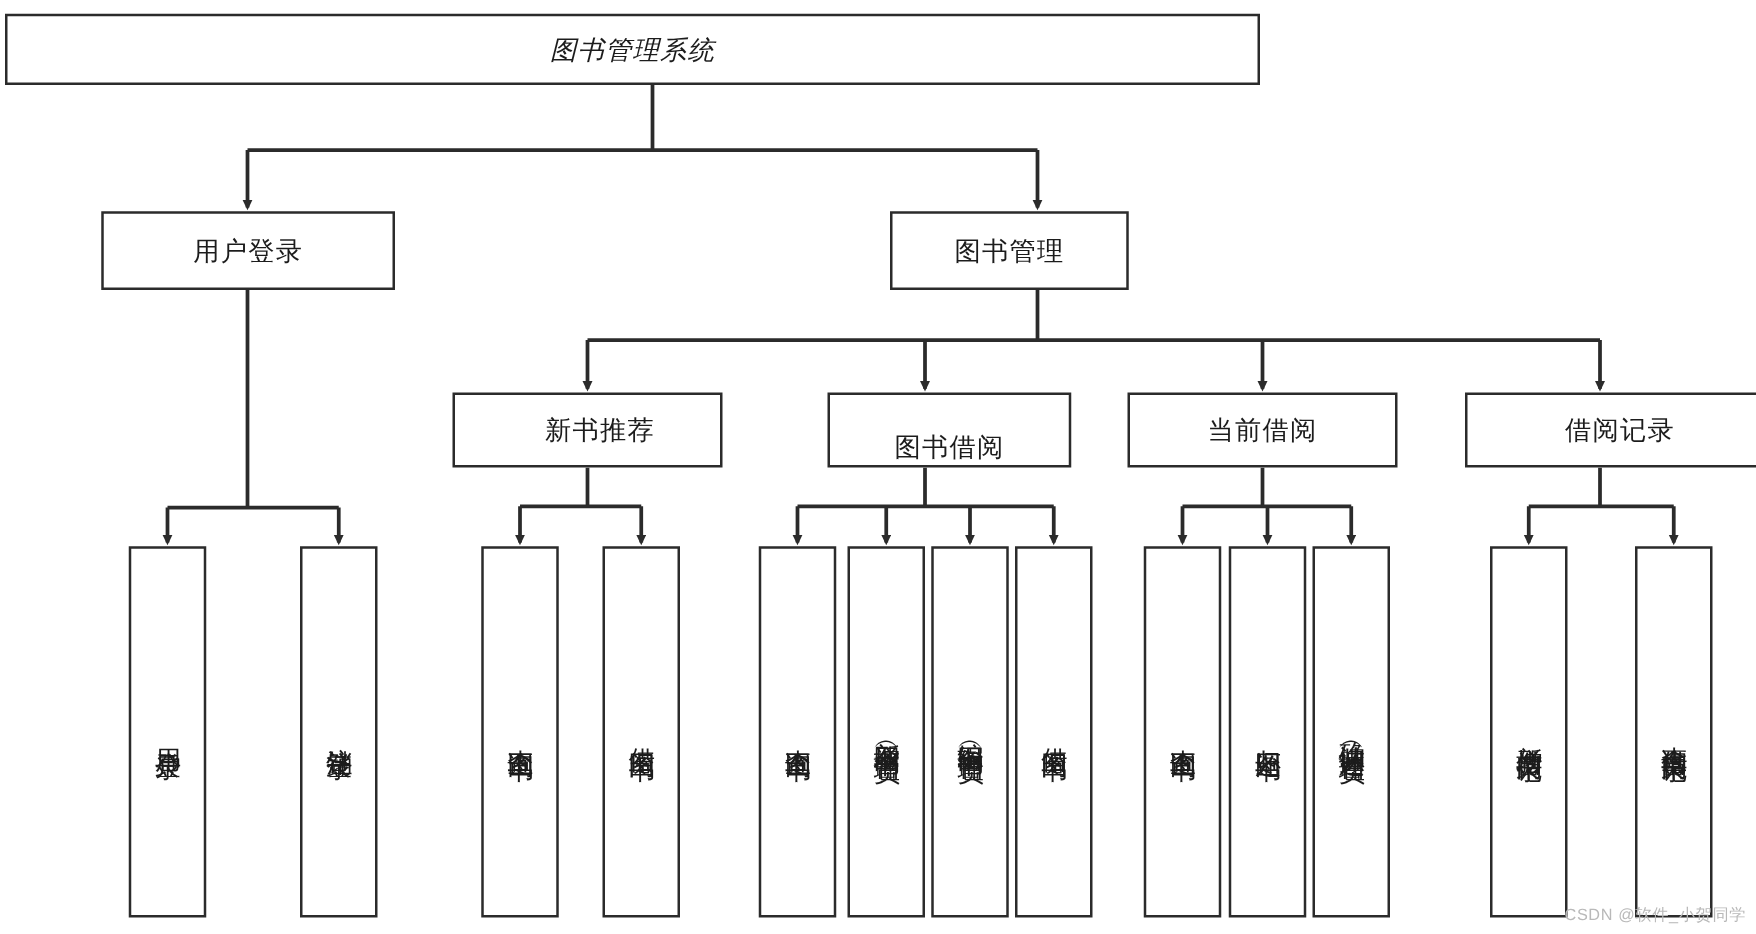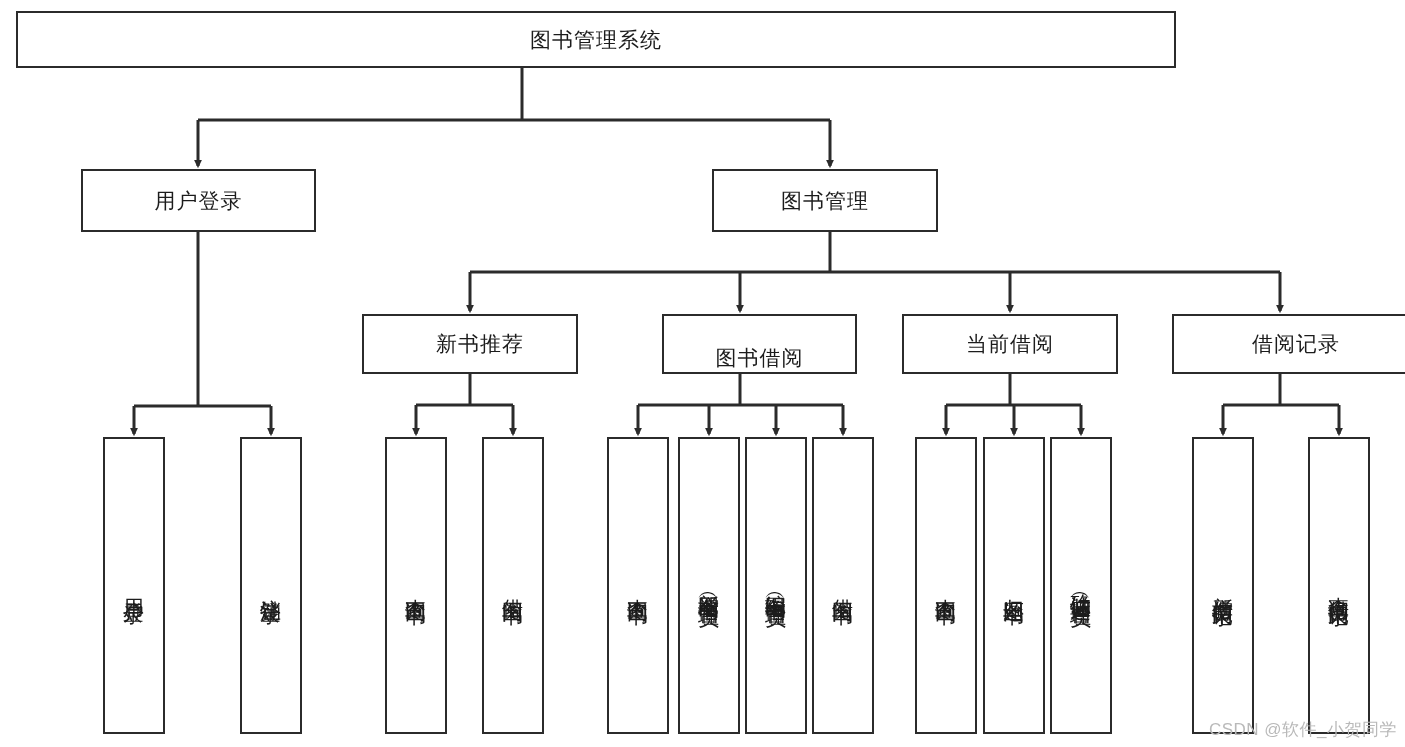--- a/index.html
+++ b/index.html
@@ -53,21 +53,21 @@
     writing-mode: vertical-rl;
     text-orientation: upright;
     display: block;
     white-space: nowrap;
   }
   .node-root { font-size: 22px; }
   .watermark {
     position: absolute;
     right: 8px;
     bottom: 6px;
-    font-size: 17px;
+    font-size: 13px;
     color: #b9b9b9;
     letter-spacing: 0.5px;
     z-index: 5;
     white-space: nowrap;
   }
 </style>
 </head>
 <body>
 
 <div id="canvas">
@@ -115,28 +115,28 @@
       <path d="M1014,405 L1014,434" marker-end="url(#arrow)"></path>
       <path d="M1081,405 L1081,434" marker-end="url(#arrow)"></path>
 
       <path d="M1280,374 L1280,405"></path>
       <path d="M1223,405 L1339,405"></path>
       <path d="M1223,405 L1223,434" marker-end="url(#arrow)"></path>
       <path d="M1339,405 L1339,434" marker-end="url(#arrow)"></path>
     </g>
   </svg>
 
-  <div class="node h node-root" style="left:16px; top:11px; width:1160px; height:57px;">
+  <div class="node h node-root" style="left:4px; top:11px; width:1004px; height:57px;font-style:italic;">
     <span>图书管理系统</span>
   </div>
 
   <div class="node h" style="left:81px; top:169px; width:235px; height:63px;">
     <span>用户登录</span>
   </div>
-  <div class="node h" style="left:712px; top:169px; width:226px; height:63px;">
+  <div class="node h" style="left:712px; top:169px; width:191px; height:63px;">
     <span>图书管理</span>
   </div>
 
   <div class="node h" style="left:362px; top:314px; width:216px; height:60px;padding-left:20px;">
     <span>新书推荐</span>
   </div>
   <div class="node h" style="left:662px; top:314px; width:195px; height:60px;align-items:flex-end;">
     <span>图书借阅</span>
   </div>
   <div class="node h" style="left:902px; top:314px; width:216px; height:60px;">

